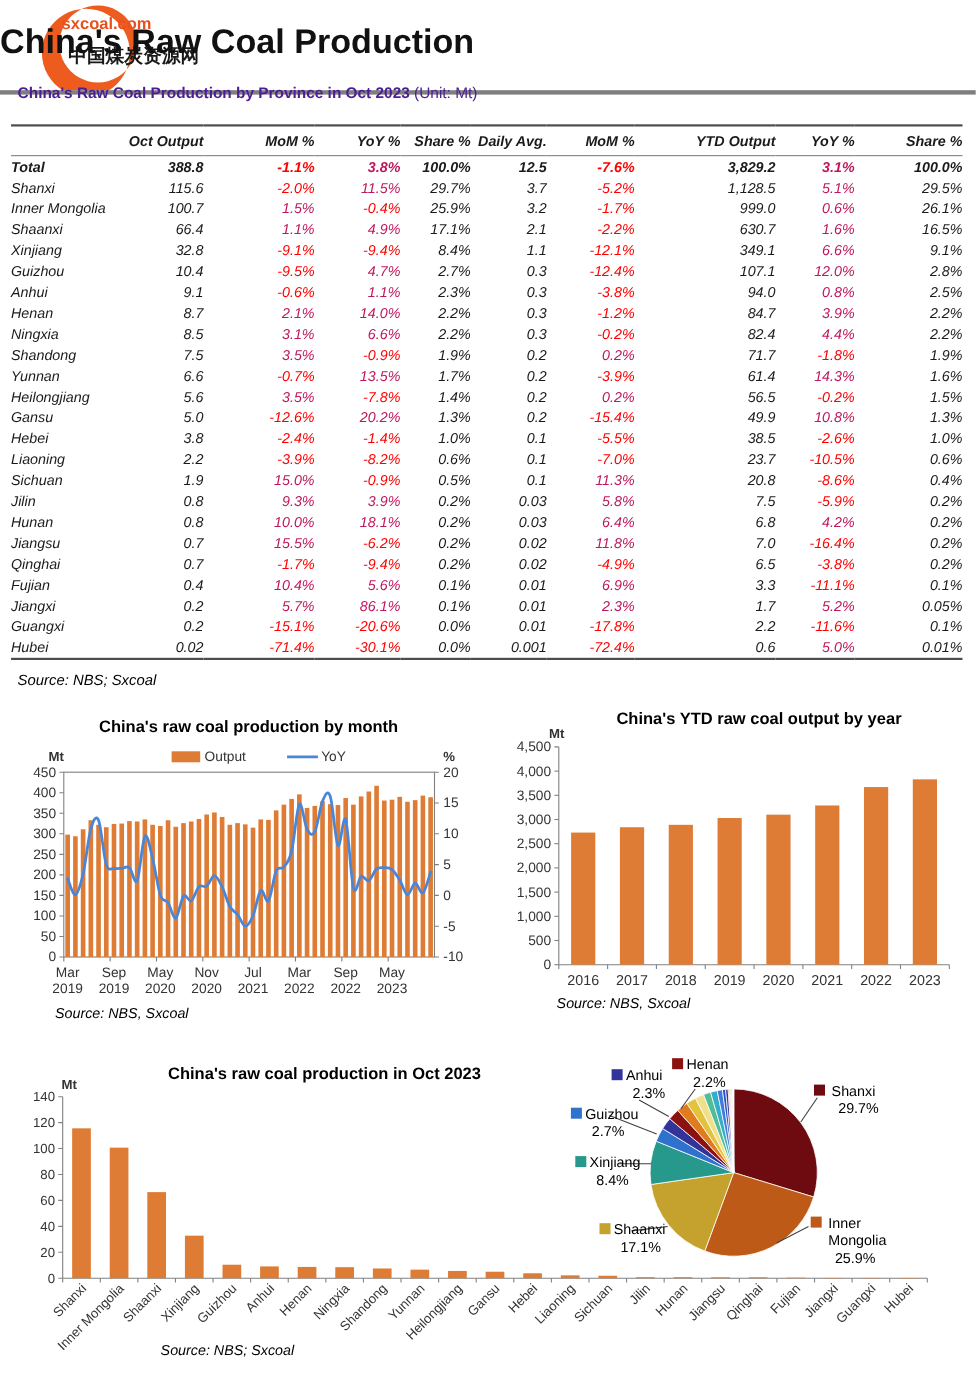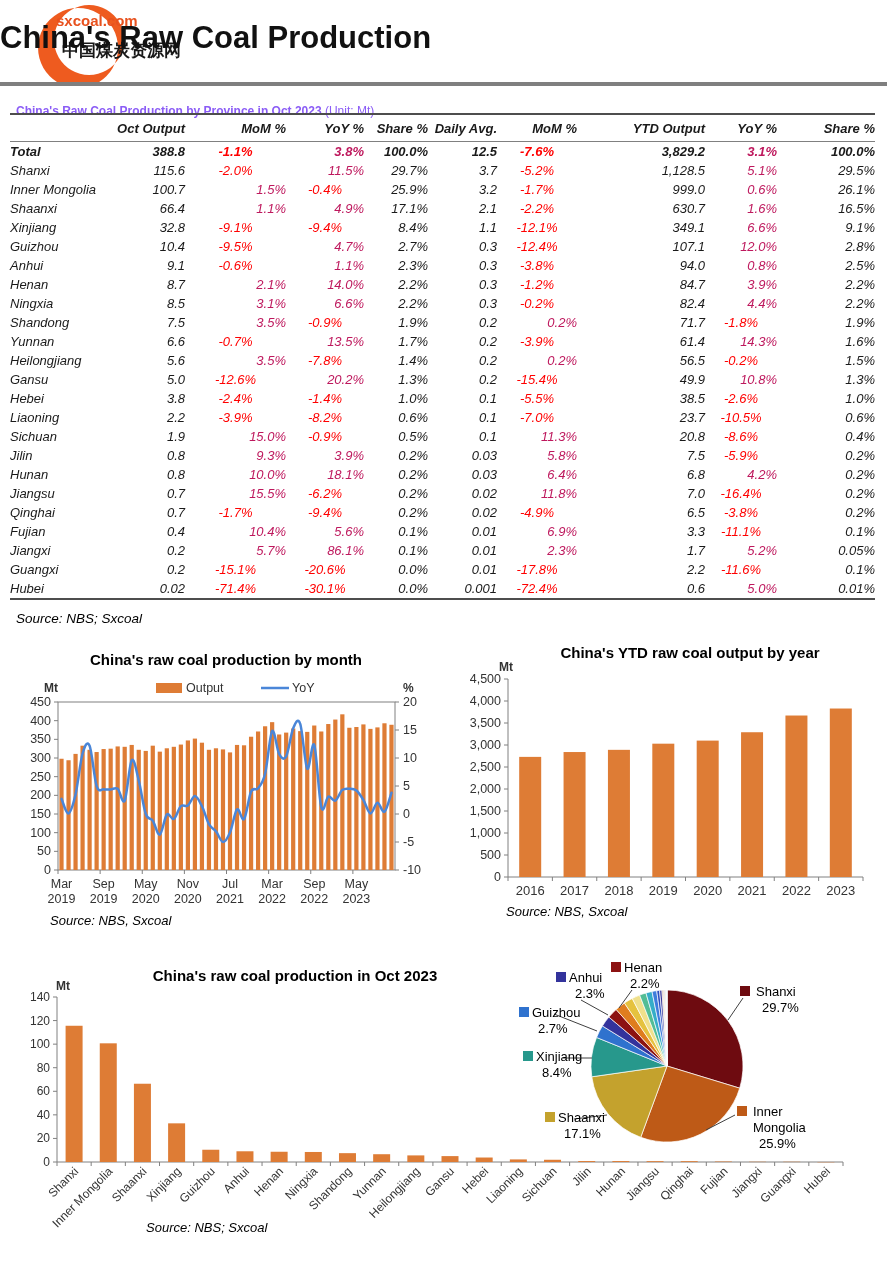--- a/index.html
+++ b/index.html
@@ -4,31 +4,31 @@
 <style>
   html,body{margin:0;padding:0;}
   body{width:887px;height:1266px;position:relative;background:#fff;
        font-family:"Liberation Sans",sans-serif;color:#1a1a1a;overflow:hidden;}
   svg{font-family:"Liberation Sans",sans-serif;}
   .abs{position:absolute;}
   
   .page-title{position:absolute;top:20px;left:0;right:0;text-align:left;
               font-size:31px;font-weight:800;color:#111;}
   .header-rule{position:absolute;top:82px;left:0;width:887px;height:4px;background:#7f7f7f;}
-  .table-title{position:absolute;top:104px;left:16px;font-size:12px;font-weight:bold;color:#8b5cf6;}
+  .table-title{position:absolute;top:76px;left:16px;font-size:14px;font-weight:bold;color:#4c1d95;}
   .table-title .unit{font-weight:normal;}
   
   table.prov{border-collapse:collapse;table-layout:fixed;position:absolute;left:10px;top:113px;
              width:865px;border-top:2px solid #4d4d4d;border-bottom:2px solid #4d4d4d;font-style:italic;}
   table.prov th{font-weight:bold;font-size:13px;height:26px;padding:0;vertical-align:middle;
                 border-bottom:1px solid #808080;white-space:nowrap;}
   table.prov td{font-size:13px;height:19px;line-height:19px;padding:0;white-space:nowrap;}
   .cname{text-align:left;padding-left:8px;}
   .cnum{text-align:right;}
-  .neg{color:#f00;text-align:center;}
+  .neg{color:#f00;}
   .pos{color:#be185d;}
   tr.bold td{font-weight:bold;margin-top:44px;}
   .table-source{position:absolute;left:16px;top:611px;font-size:13.5px;font-style:italic;color:#000;}
   .axis-txt{fill:#333;font-size:12.5px;}
   .src-txt{font-style:italic;font-size:13px;fill:#000;}
   .ct-title{font-weight:bold;font-size:15px;fill:#000;}
   .unit-txt{font-weight:bold;font-size:12px;fill:#333;}
 </style>
 </head>
 <body>

